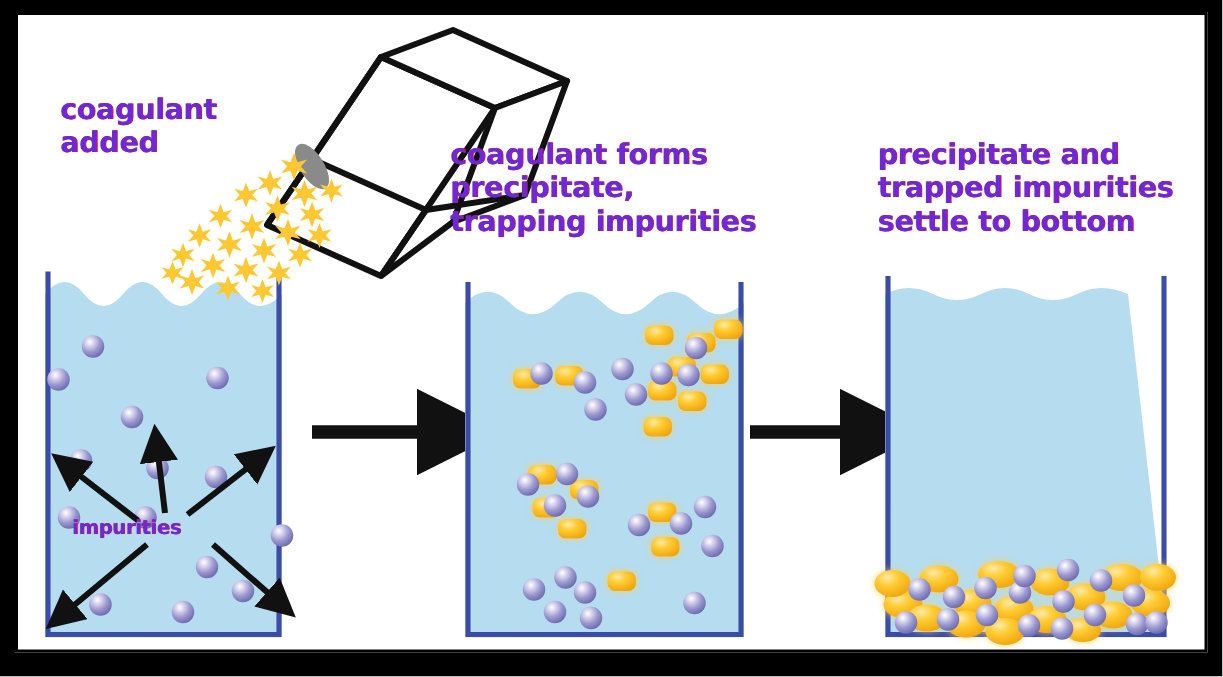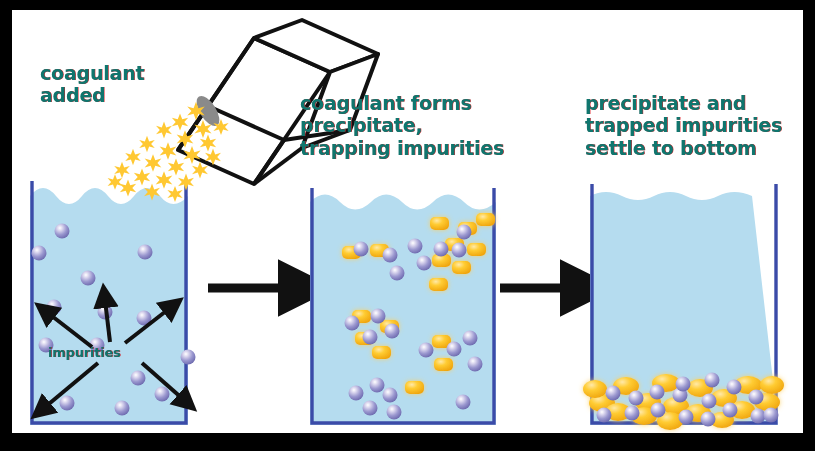--- a/index.html
+++ b/index.html
@@ -1,21 +1,21 @@
 <!DOCTYPE html>
 <html><head>
 <meta charset="utf-8">
 <style>
   html,body{margin:0;padding:0;background:#ffffff;}
   body{width:815px;height:451px;overflow:hidden;
        font-family:"DejaVu Sans","Liberation Sans",sans-serif;}
   #stage{position:relative;width:815px;height:451px;background:#000000;box-sizing:border-box;}
   #inner{position:absolute;left:10px;top:8px;width:795px;height:427px;background:#ffffff;
          border:2px solid #000;box-sizing:border-box;overflow:hidden;}
-  .lbl{position:absolute;color:#0f766e;font-weight:bold;line-height:1.18;
+  .lbl{position:absolute;color:#6d28d9;font-weight:bold;line-height:1.18;
        letter-spacing:-0.2px;white-space:pre;text-shadow:0.5px 0 0 #e01b24;}
   #lbl-coagulant-added{left:28px;top:52px;font-size:19px;}
   #lbl-coagulant-forms{left:288px;top:82px;font-size:19px;}
   #lbl-settle{left:573px;top:82px;font-size:19px;}
   #lbl-impurities{left:36px;top:335px;font-size:13px;z-index:30;}
   svg.layer{position:absolute;left:0;top:0;width:795px;height:427px;overflow:visible;}
 </style>
 </head>
 <body>
 

